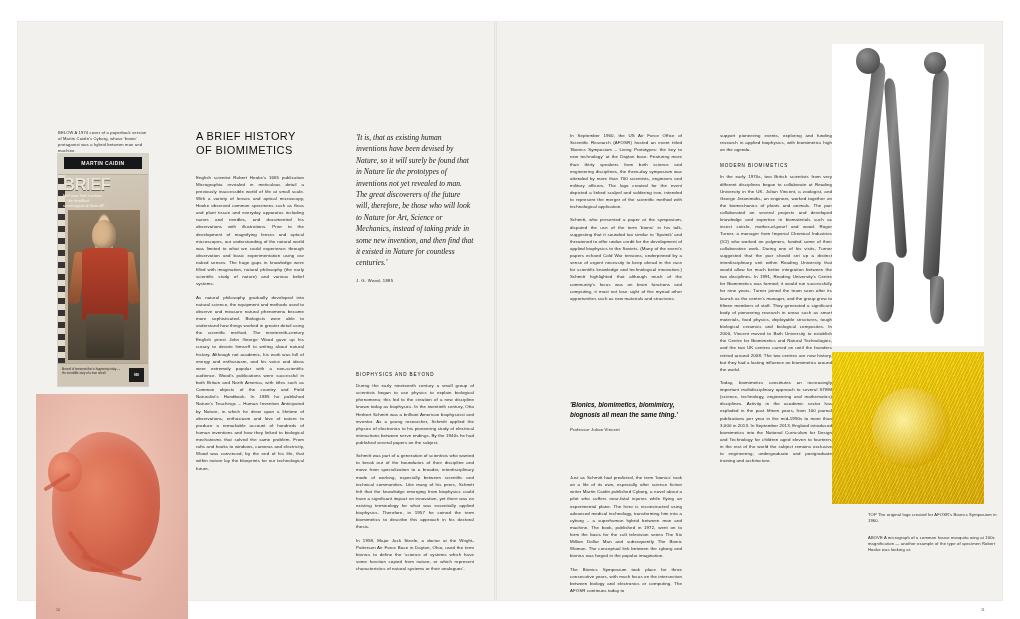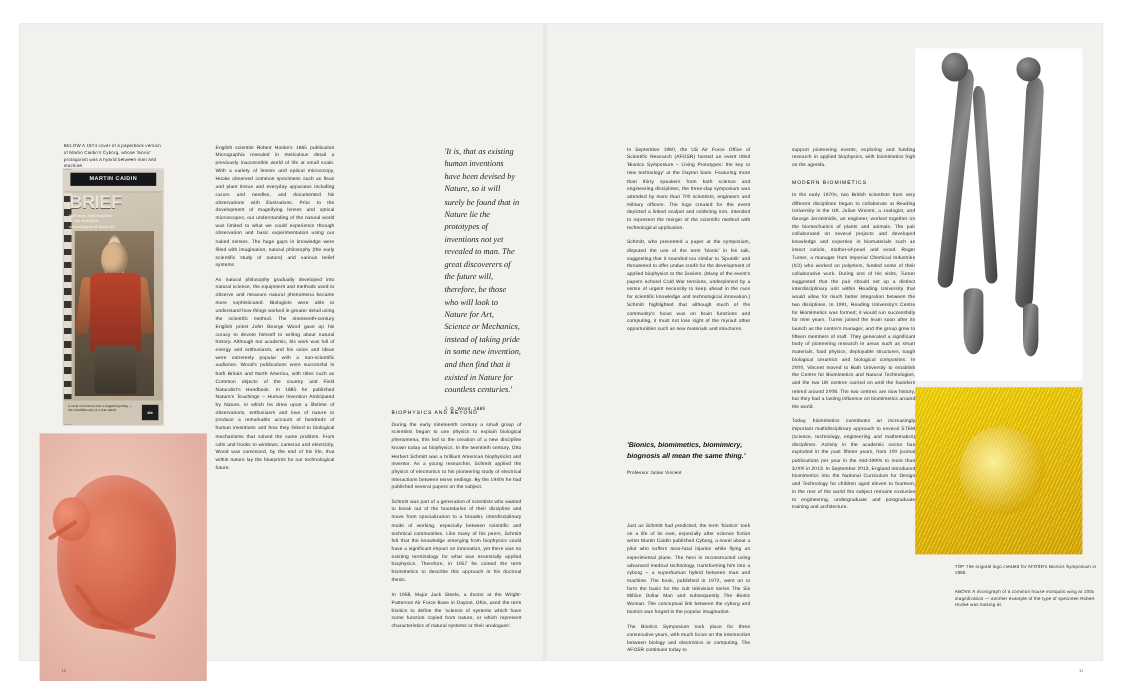--- a/index.html
+++ b/index.html
@@ -70,21 +70,20 @@
     color: #111;
     font-weight: normal;
   }
   .pullquote {
     font-family: "Liberation Serif", serif;
     font-style: italic;
     font-size: 7.6px;
     line-height: 1.5;
     color: #1b1b1b;
     text-align: left;
-    margin-left: 48px;
   }
   .pullquote .attrib {
     font-family: "Liberation Sans", sans-serif;
     font-style: normal;
     font-size: 4.2px;
     letter-spacing: 0.3px;
     display: block;
     margin-top: 9px;
     color: #222;
   }
@@ -337,20 +336,22 @@
     <div class="flea-photo">
       <div class="flea-body"></div>
       <div class="flea-head"></div>
       <div class="flea-leg" style="left:44px; top:168px; width:44px; height:5px; transform:rotate(24deg);"></div>
       <div class="flea-leg" style="left:54px; top:178px; width:52px; height:4px; transform:rotate(12deg);"></div>
       <div class="flea-leg" style="left:26px; top:150px; width:36px; height:4px; transform:rotate(52deg);"></div>
       <div class="flea-leg" style="left:6px; top:86px; width:30px; height:4px; transform:rotate(-32deg);"></div>
     </div>
 
     <div style="position:absolute; left:178px; top:108px; width:108px;">
+      <h1 class="title" style="white-space:pre-line; margin:0 0 16px 0;">A BRIEF HISTORY
+OF BIOMIMETICS</h1>
       <div class="body-col">
         <p>English scientist Robert Hooke's 1665 publication Micrographia revealed in meticulous detail a previously inaccessible world of life at small scale. With a variety of lenses and optical microscopy, Hooke observed common specimens such as fleas and plant tissue and everyday apparatus including razors and needles, and documented his observations with illustrations. Prior to the development of magnifying lenses and optical microscopes, our understanding of the natural world was limited to what we could experience through observation and basic experimentation using our naked senses. The huge gaps in knowledge were filled with imagination, natural philosophy (the early scientific study of nature) and various belief systems.</p>
         <p>As natural philosophy gradually developed into natural science, the equipment and methods used to observe and measure natural phenomena became more sophisticated. Biologists were able to understand how things worked in greater detail using the scientific method. The nineteenth-century English priest John George Wood gave up his curacy to devote himself to writing about natural history. Although not academic, his work was full of energy and enthusiasm, and his voice and ideas were extremely popular with a non-scientific audience. Wood's publications were successful in both Britain and North America, with titles such as Common objects of the country and Field Naturalist's Handbook. In 1885 he published Nature's Teachings – Human Invention Anticipated by Nature, in which he drew upon a lifetime of observations, enthusiasm and love of nature to produce a remarkable account of hundreds of human inventions and how they linked to biological mechanisms that solved the same problem. From rafts and hooks to windows, cameras and electricity, Wood was convinced, by the end of his life, that within nature lay the blueprints for our technological future.</p>
       </div>
     </div>
 
     <div style="position:absolute; left:338px; top:110px; width:118px;">
       <div class="pullquote">
         <span>'It is, that as existing human inventions have been devised by Nature, so it will surely be found that in Nature lie the prototypes of inventions not yet revealed to man. The great discoverers of the future will, therefore, be those who will look to Nature for Art, Science or Mechanics, instead of taking pride in some new invention, and then find that it existed in Nature for countless centuries.'</span>
         <span class="attrib">J. G. Wood, 1885</span>

